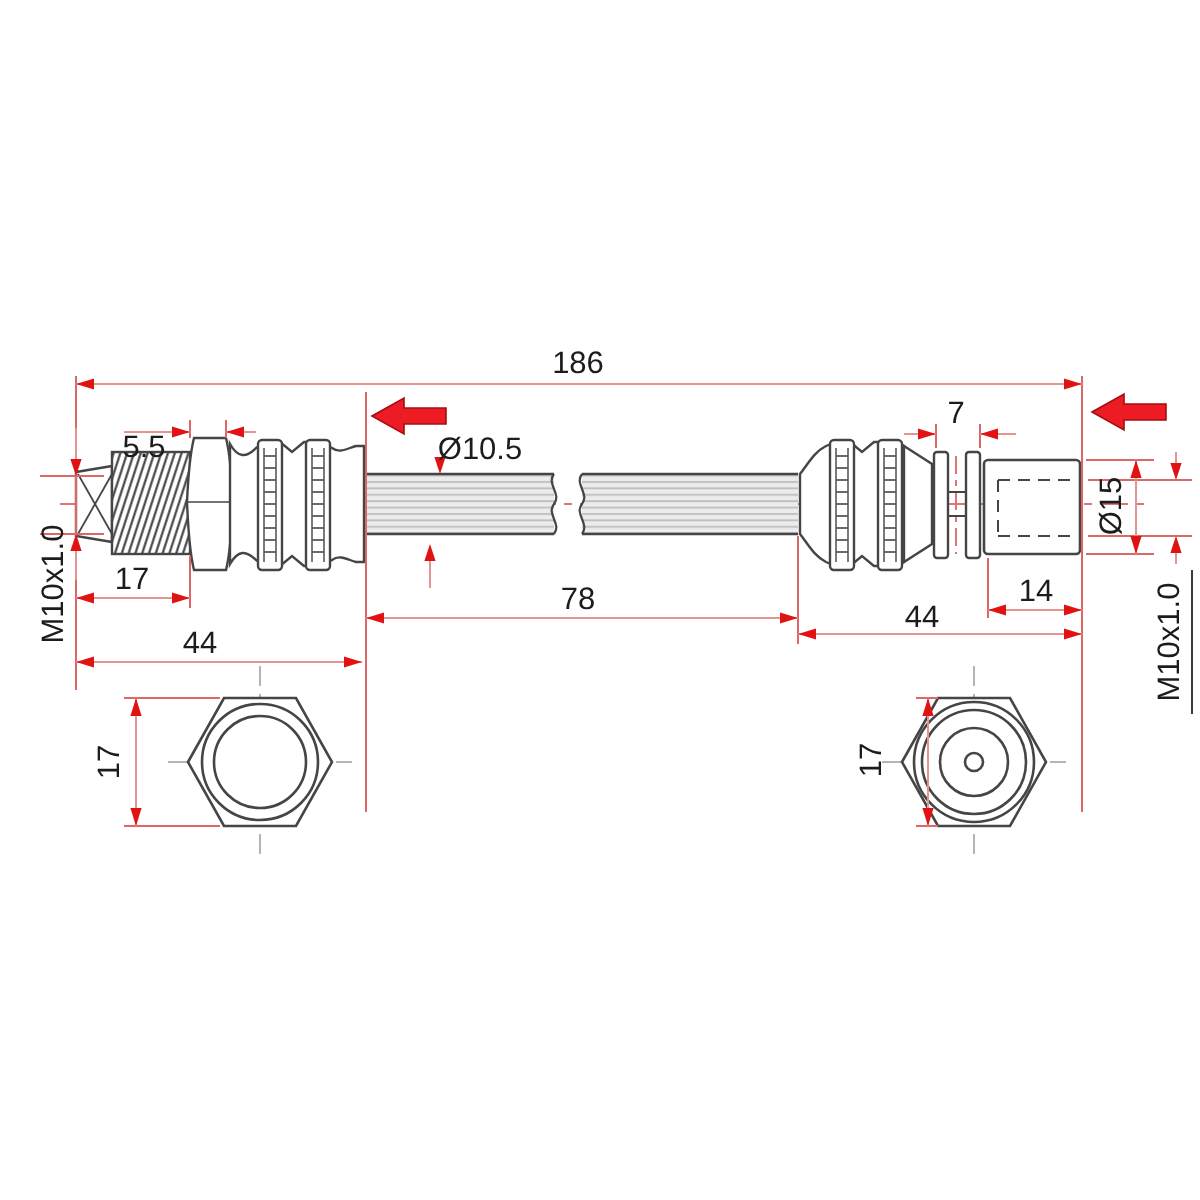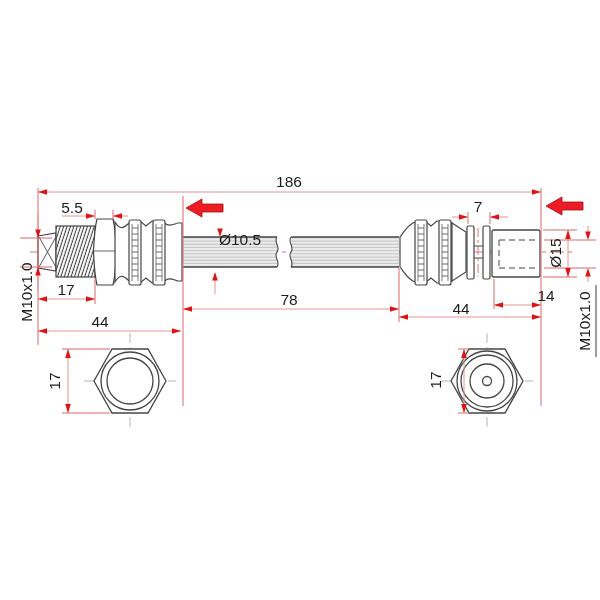--- a/index.html
+++ b/index.html
@@ -215,27 +215,27 @@
 
   <line x1="596" y1="285" x2="596" y2="357" stroke="#3a3a3a" stroke-width="1"></line>
 
   <g fill="#ed1c24" stroke="#a50d12" stroke-width="0.8">
     <polygon points="186,208 202,199 202,204 223,204 223,212 202,212 202,217"></polygon>
     <polygon points="546,206 562,197 562,202 583,202 583,210 562,210 562,215"></polygon>
   </g>
 </svg>
 
 <div class="dim-label" style="left:289px;top:182px;">186</div>
-<div class="dim-label" style="left:72px;top:208px;">5.5</div>
-<div class="dim-label" style="left:240px;top:240px;">Ø10.5</div>
+<div class="dim-label" style="left:72px;top:224px;">5.5</div>
+<div class="dim-label" style="left:240px;top:225px;">Ø10.5</div>
 <div class="dim-label" style="left:478px;top:207px;">7</div>
 <div class="dim-label" style="left:289px;top:300px;">78</div>
 <div class="dim-label" style="left:66px;top:290px;">17</div>
 <div class="dim-label" style="left:100px;top:322px;">44</div>
 <div class="dim-label" style="left:461px;top:309px;">44</div>
-<div class="dim-label" style="left:546px;top:296px;">14</div>
+<div class="dim-label" style="left:518px;top:296px;">14</div>
 <div class="dim-label rot" style="left:556px;top:253px;">Ø15</div>
 <div class="dim-label rot" style="left:27px;top:292px;">M10x1.0</div>
 <div class="dim-label rot" style="left:585px;top:321px;">M10x1.0</div>
 <div class="dim-label rot" style="left:55px;top:381px;">17</div>
 <div class="dim-label rot" style="left:436px;top:380px;">17</div>
 
 </div>
 
 </body></html>

